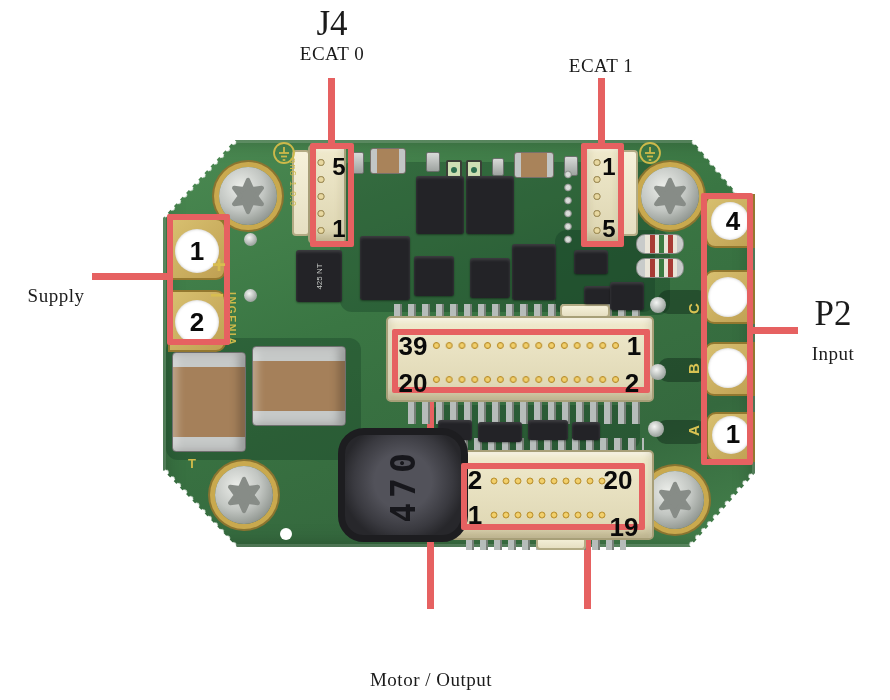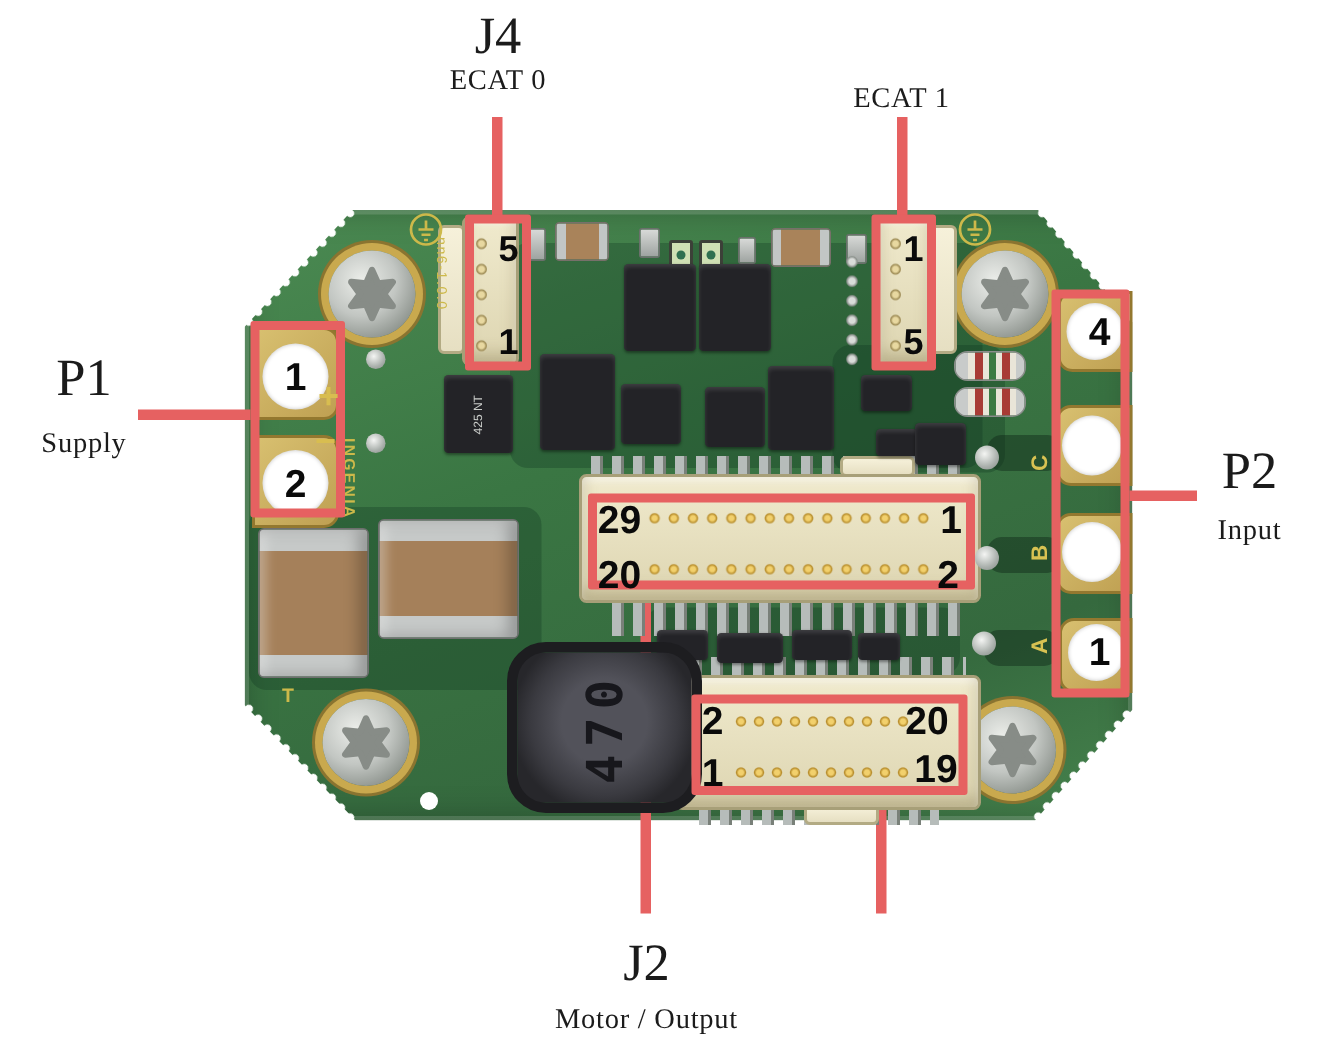--- a/index.html
+++ b/index.html
@@ -234,45 +234,43 @@
   <div class="abs redbox" style="left:310px;top:143px;width:44px;height:104px;"></div>
   <div class="abs num n24" style="left:328px;top:153px;width:22px;height:28px;">5</div>
   <div class="abs num n24" style="left:328px;top:215px;width:22px;height:28px;">1</div>
 
   <div class="abs lbl-sub" style="left:565px;top:54px;width:72px;">ECAT 1</div>
   <div class="abs redline" style="left:598px;top:78px;width:7px;height:66px;"></div>
   <div class="abs redbox" style="left:581px;top:143px;width:43px;height:104px;"></div>
   <div class="abs num n24" style="left:598px;top:153px;width:22px;height:28px;">1</div>
   <div class="abs num n24" style="left:598px;top:215px;width:22px;height:28px;">5</div>
 
-  <div class="abs lbl-big" style="left:18px;top:232px;width:76px;">P1</div>
   <div class="abs lbl-sub" style="left:10px;top:284px;width:92px;">Supply</div>
   <div class="abs redline" style="left:92px;top:273px;width:75px;height:7px;"></div>
   <div class="abs redbox" style="left:167px;top:214px;width:63px;height:131px;"></div>
   <div class="abs num n26" style="left:186px;top:237px;width:22px;height:28px;">1</div>
   <div class="abs num n26" style="left:186px;top:308px;width:22px;height:28px;">2</div>
   <div class="abs gold-sign" style="left:209px;top:252px;width:20px;height:26px;font-size:24px;">+</div>
   <div class="abs gold-sign" style="left:207px;top:284px;width:20px;height:22px;font-size:24px;">−</div>
 
   <div class="abs lbl-big" style="left:798px;top:294px;width:70px;">P2</div>
   <div class="abs lbl-sub" style="left:798px;top:342px;width:70px;">Input</div>
   <div class="abs redline" style="left:753px;top:327px;width:45px;height:7px;"></div>
   <div class="abs redbox" style="left:701px;top:193px;width:52px;height:272px;"></div>
   <div class="abs num n26" style="left:722px;top:207px;width:22px;height:28px;">4</div>
   <div class="abs num n26" style="left:722px;top:420px;width:22px;height:28px;">1</div>
 
   <div class="abs redbox" style="left:392px;top:329px;width:258px;height:64px;"></div>
-  <div class="abs num n26" style="left:396px;top:332px;width:34px;height:28px;">29</div>
+  <div class="abs num n26" style="left:396px;top:332px;width:34px;height:28px;">39</div>
   <div class="abs num n26" style="left:620px;top:332px;width:28px;height:28px;">1</div>
   <div class="abs num n26" style="left:396px;top:368px;width:34px;height:30px;">20</div>
   <div class="abs num n26" style="left:618px;top:368px;width:28px;height:30px;">2</div>
   <div class="abs redline" style="left:427px;top:393px;width:7px;height:216px;"></div>
-  <div class="abs lbl-big" style="left:395px;top:622px;width:72px;">J2</div>
   <div class="abs lbl-sub" style="left:368px;top:668px;width:126px;">Motor / Output</div>
 
   <div class="abs redbox" style="left:461px;top:463px;width:184px;height:67px;"></div>
   <div class="abs num n26" style="left:464px;top:467px;width:22px;height:26px;">2</div>
   <div class="abs num n26" style="left:602px;top:467px;width:32px;height:26px;">20</div>
   <div class="abs num n26" style="left:464px;top:501px;width:22px;height:28px;">1</div>
-  <div class="abs num n26" style="left:608px;top:498px;width:32px;height:28px;">19</div>
+  <div class="abs num n26" style="left:608px;top:513px;width:32px;height:28px;">19</div>
   <div class="abs redline" style="left:584px;top:530px;width:7px;height:79px;"></div>
 
 </div>
 
 </body></html>

